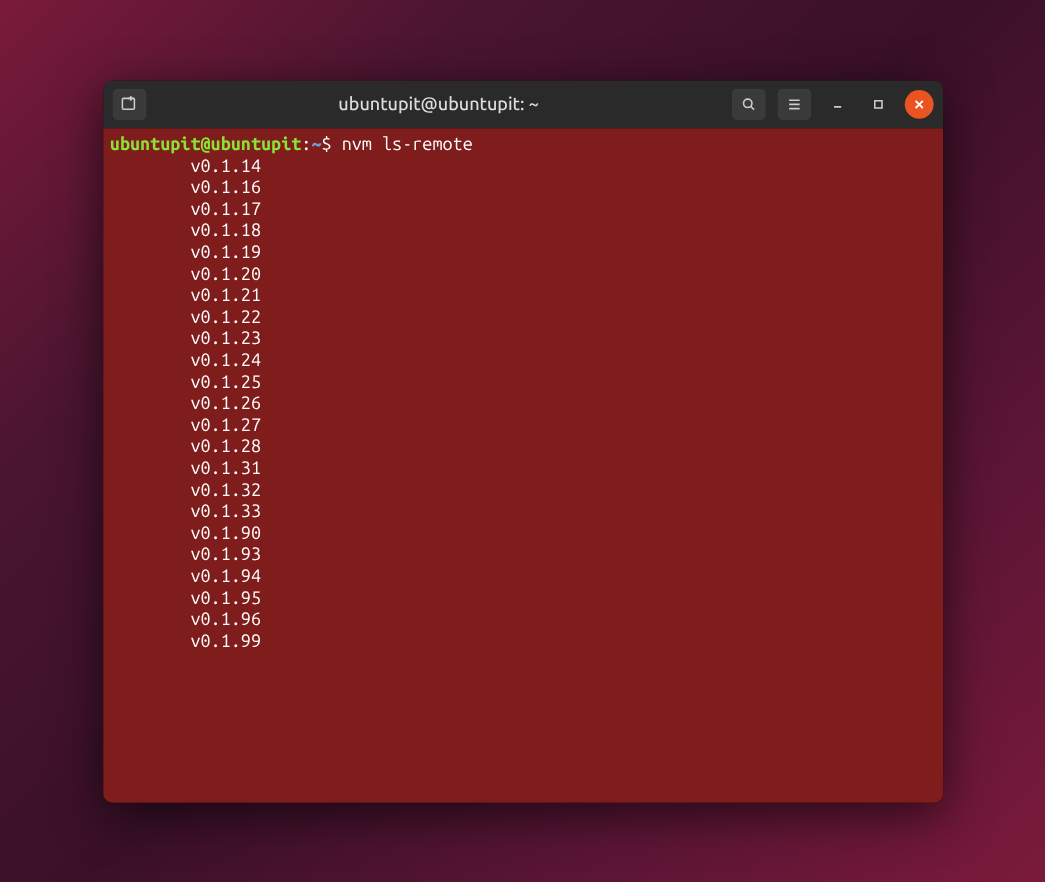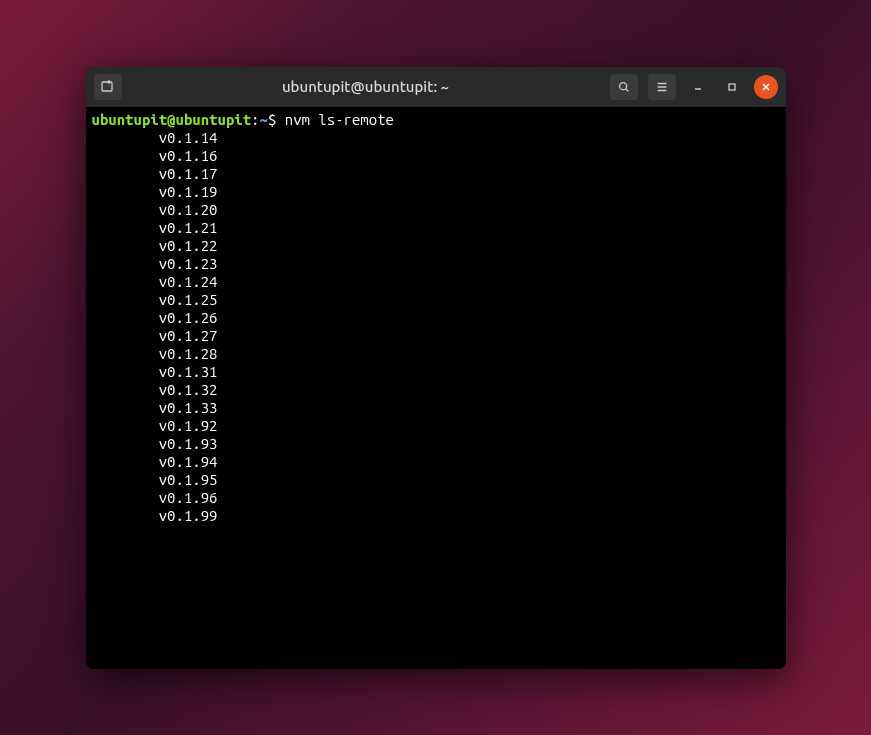--- a/index.html
+++ b/index.html
@@ -78,21 +78,21 @@
     }
     .window-control.minimize, .window-control.maximize {
       background: transparent;
     }
     .window-control.close {
       background: #e95420;
     }
     .window-control svg { width: 10px; height: 10px; }
     .terminal-body {
       flex: 1;
-      background: #000000;
+      background: #7f1d1d;
       padding: 4px 6px;
       overflow-y: auto;
       position: relative;
       font-size: 15px;
       line-height: 18px;
     }
     .terminal-body::-webkit-scrollbar { width: 10px; }
     .terminal-body::-webkit-scrollbar-track { background: #300a24; }
     .terminal-body::-webkit-scrollbar-thumb { background: #5a4a54; border-radius: 5px; }
     .prompt-line { white-space: pre; }
@@ -147,34 +147,35 @@
         </svg>
       </div>
     </div>
   </div>
   <div class="terminal-body">
     <div class="prompt-line"><span class="prompt-user">ubuntupit@ubuntupit</span><span class="prompt-colon">:</span><span class="prompt-path">~</span><span class="prompt-symbol">$ </span><span class="command-text">nvm ls-remote</span></div>
     <div id="output-container">
         <div class="output-line">        v0.1.14</div>
         <div class="output-line">        v0.1.16</div>
         <div class="output-line">        v0.1.17</div>
+        <div class="output-line">        v0.1.18</div>
         <div class="output-line">        v0.1.19</div>
         <div class="output-line">        v0.1.20</div>
         <div class="output-line">        v0.1.21</div>
         <div class="output-line">        v0.1.22</div>
         <div class="output-line">        v0.1.23</div>
         <div class="output-line">        v0.1.24</div>
         <div class="output-line">        v0.1.25</div>
         <div class="output-line">        v0.1.26</div>
         <div class="output-line">        v0.1.27</div>
         <div class="output-line">        v0.1.28</div>
         <div class="output-line">        v0.1.31</div>
         <div class="output-line">        v0.1.32</div>
         <div class="output-line">        v0.1.33</div>
-        <div class="output-line">        v0.1.92</div>
+        <div class="output-line">        v0.1.90</div>
         <div class="output-line">        v0.1.93</div>
         <div class="output-line">        v0.1.94</div>
         <div class="output-line">        v0.1.95</div>
         <div class="output-line">        v0.1.96</div>
         <div class="output-line">        v0.1.99</div>
       </div>
   </div>
 </div>
 
 </body></html>

